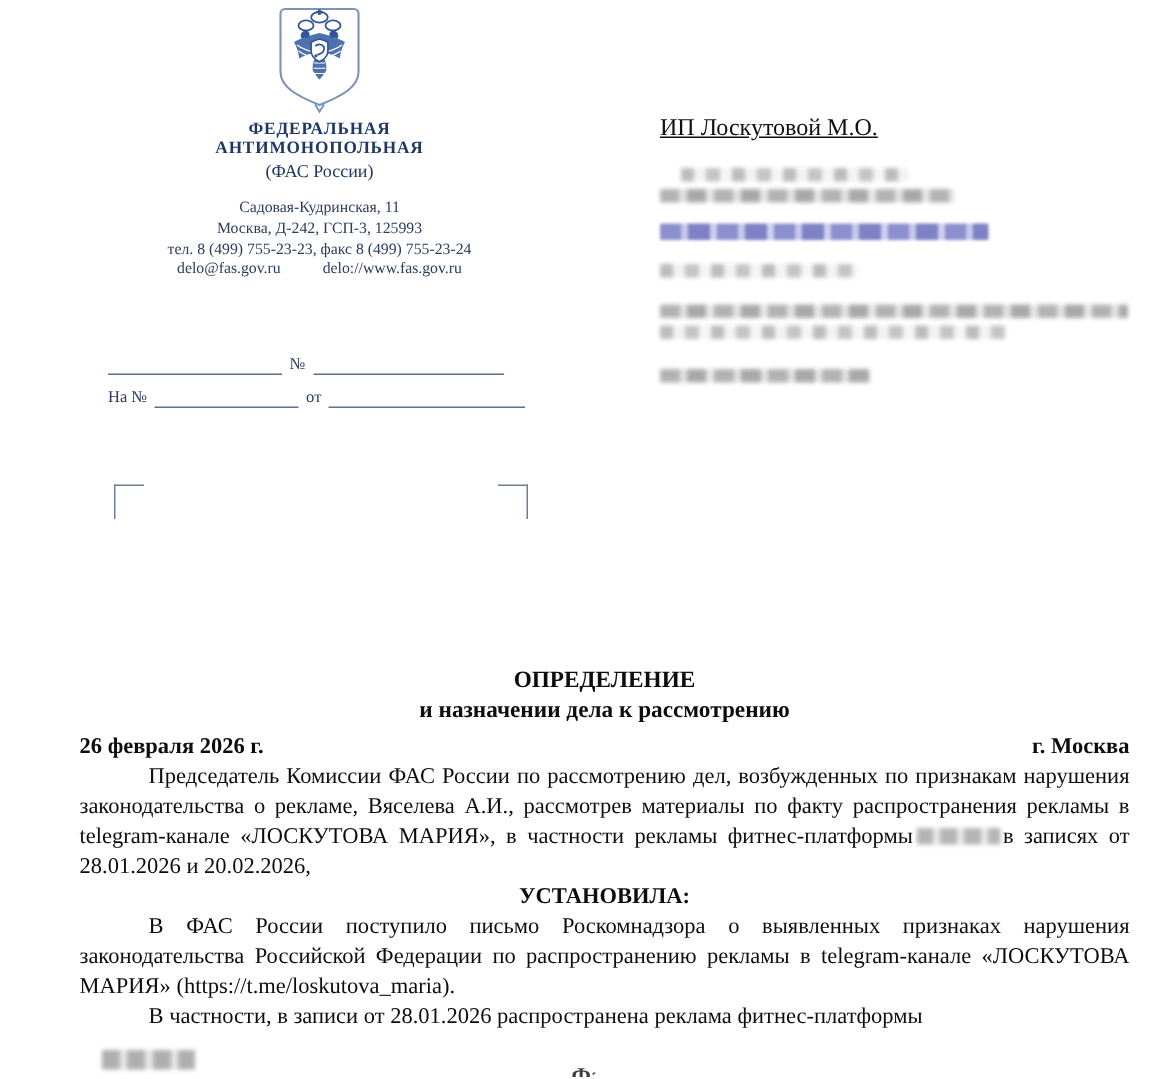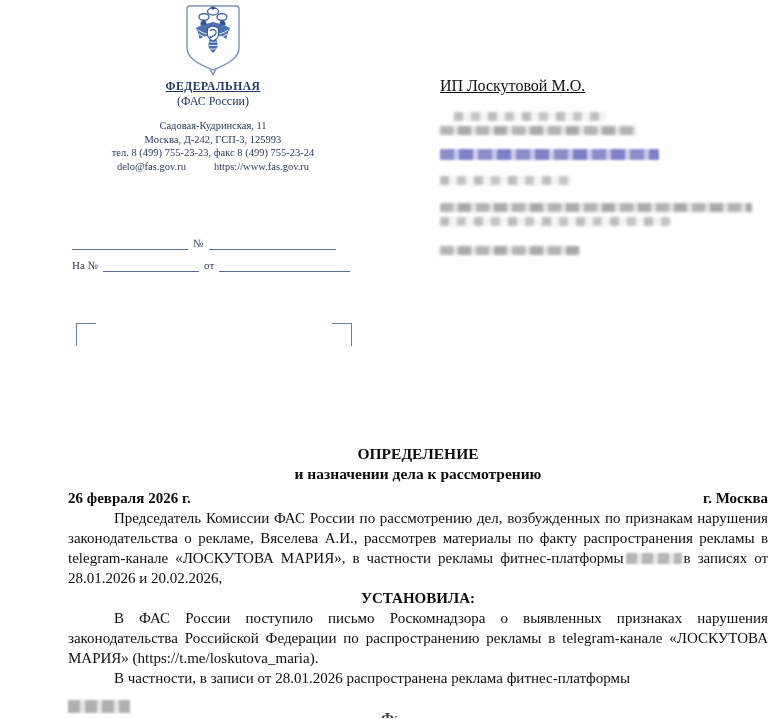--- a/index.html
+++ b/index.html
@@ -43,21 +43,20 @@
   }
 
   .org-name {
     margin-top: 2px;
     font-family: "Liberation Serif", "DejaVu Serif", serif;
     font-weight: bold;
     font-size: 11.5px;
     line-height: 13.2px;
     letter-spacing: 0.55px;
     color: #1f3864;
-    text-decoration: underline;
   }
   .org-short {
     margin-top: 1px;
     font-size: 12px;
     line-height: 14px;
     color: #1f3864;
   }
 
   .address {
     margin-top: 11px;
@@ -181,21 +180,21 @@
         rgba(125,125,125,0.10) 17px,
         rgba(125,125,125,0.48) 17px,
         rgba(125,125,125,0.48) 26px,
         rgba(125,125,125,0.08) 26px,
         rgba(125,125,125,0.08) 34px);
   }
 
   
   .doc-body {
     position: absolute;
-    left: 68px;
+    left: 53px;
     top: 444px;
     width: 700px;
   }
 
   .title-block {
     text-align: center;
     font-weight: bold;
     font-size: 15.5px;
     line-height: 19.5px;
   }
@@ -310,29 +309,30 @@
           <path d="M29 22 C26.4 22.6 24.6 23.4 23.4 24.2 V30 C23.4 33.4 25.8 35.6 29 37.2 C32.2 35.6 34.6 33.4 34.6 30 V24.2 C33.4 23.4 31.6 22.6 29 22 Z" fill="#ffffff" stroke="#2f5596" stroke-width="1.1"></path>
           <path d="M26.2 26.8 C27.4 25.2 30.4 25 31.8 27 C32.8 28.6 31.6 31 29.6 31.8 L27.6 32.6" fill="none" stroke="#2f5596" stroke-width="1.2"></path>
           <circle cx="26.6" cy="33.2" r="1.1" fill="#2f5596" stroke="none"></circle>
         </g>
         <path d="M26 65.6 L29 70.4 L32 65.6" fill="none" stroke="#7b93b8" stroke-width="1.3"></path>
       </svg>
     </div>
 
     <div class="org-name">
       <div>ФЕДЕРАЛЬНАЯ</div>
+      <div>АНТИМОНОПОЛЬНАЯ</div>
     </div>
     <div class="org-short">(ФАС России)</div>
 
     <div class="address">
       <div>Садовая-Кудринская, 11</div>
       <div>Москва, Д-242, ГСП-3, 125993</div>
       <div>тел. 8 (499) 755-23-23, факс 8 (499) 755-23-24</div>
       <div class="contact-row">
-        <span class="email">delo@fas.gov.ru</span><span>https://www.fas.gov.ru</span>
+        <span class="email">delo@fas.gov.ru</span><span>delo://www.fas.gov.ru</span>
       </div>
     </div>
   </div>
 
   <div class="ref-lines">
     <div class="ref-row">
       <span class="ref-rule r1-a"></span>
       <span class="ref-label">№</span>
       <span class="ref-rule r1-b"></span>
     </div>

